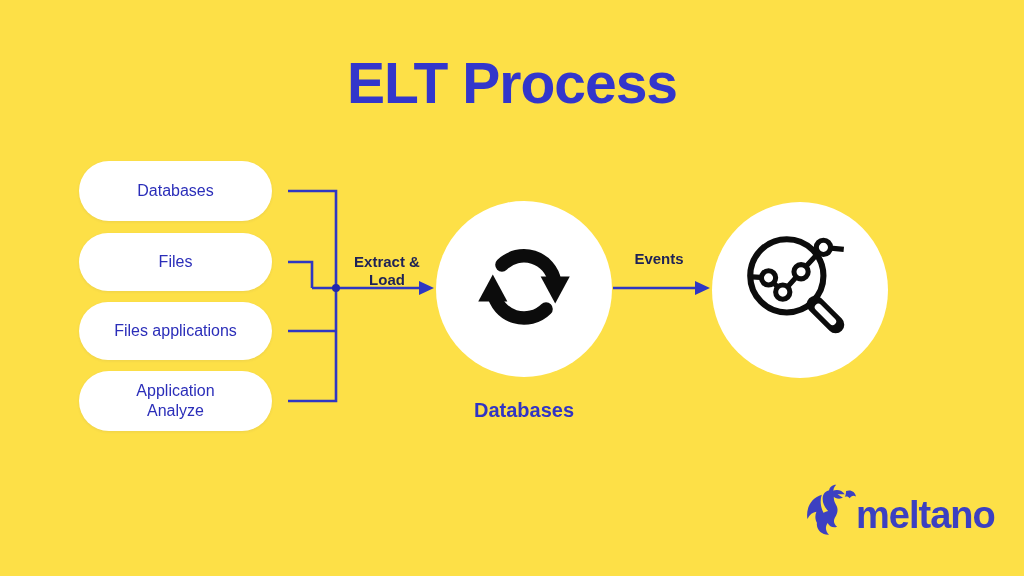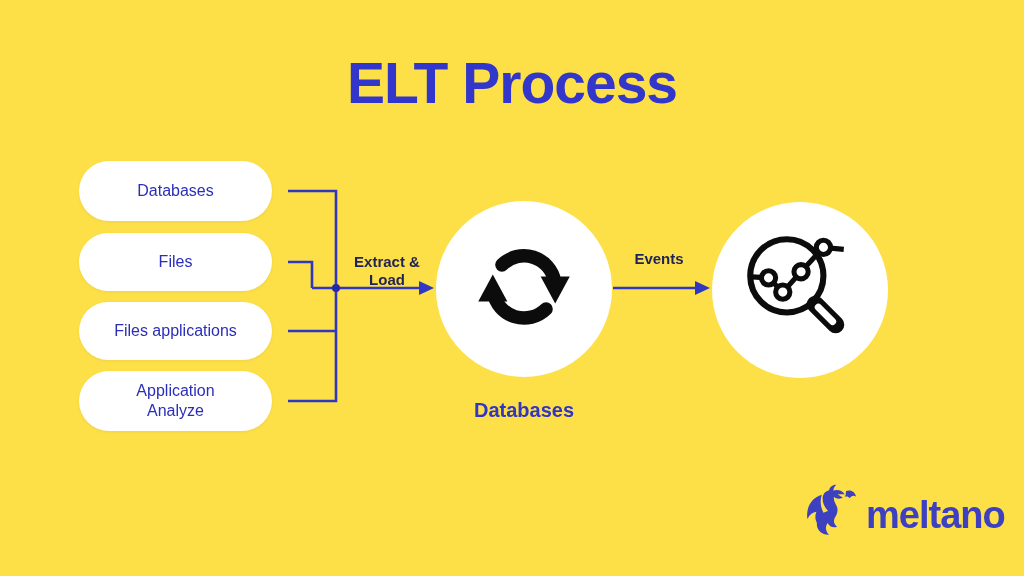--- a/index.html
+++ b/index.html
@@ -49,21 +49,21 @@
     font-size:20px;font-weight:700;color:#3134c4;
   }
   .stage-label-transform{left:424px;}
   .stage-label-analytics{left:700px;}
   .logo{
     position:absolute;left:802px;top:482px;
     display:flex;align-items:center;
   }
   .logo-text{
     font-size:38px;font-weight:700;color:#3c40c1;
-    letter-spacing:-1px;margin-left:10px;margin-top:10px;
+    letter-spacing:-1px;margin-left:0;margin-top:10px;
   }
 </style>
 </head>
 <body>
 
 <div class="canvas">
 
   <div class="title">ELT Process</div>
 
   <div class="pill pill-databases">

